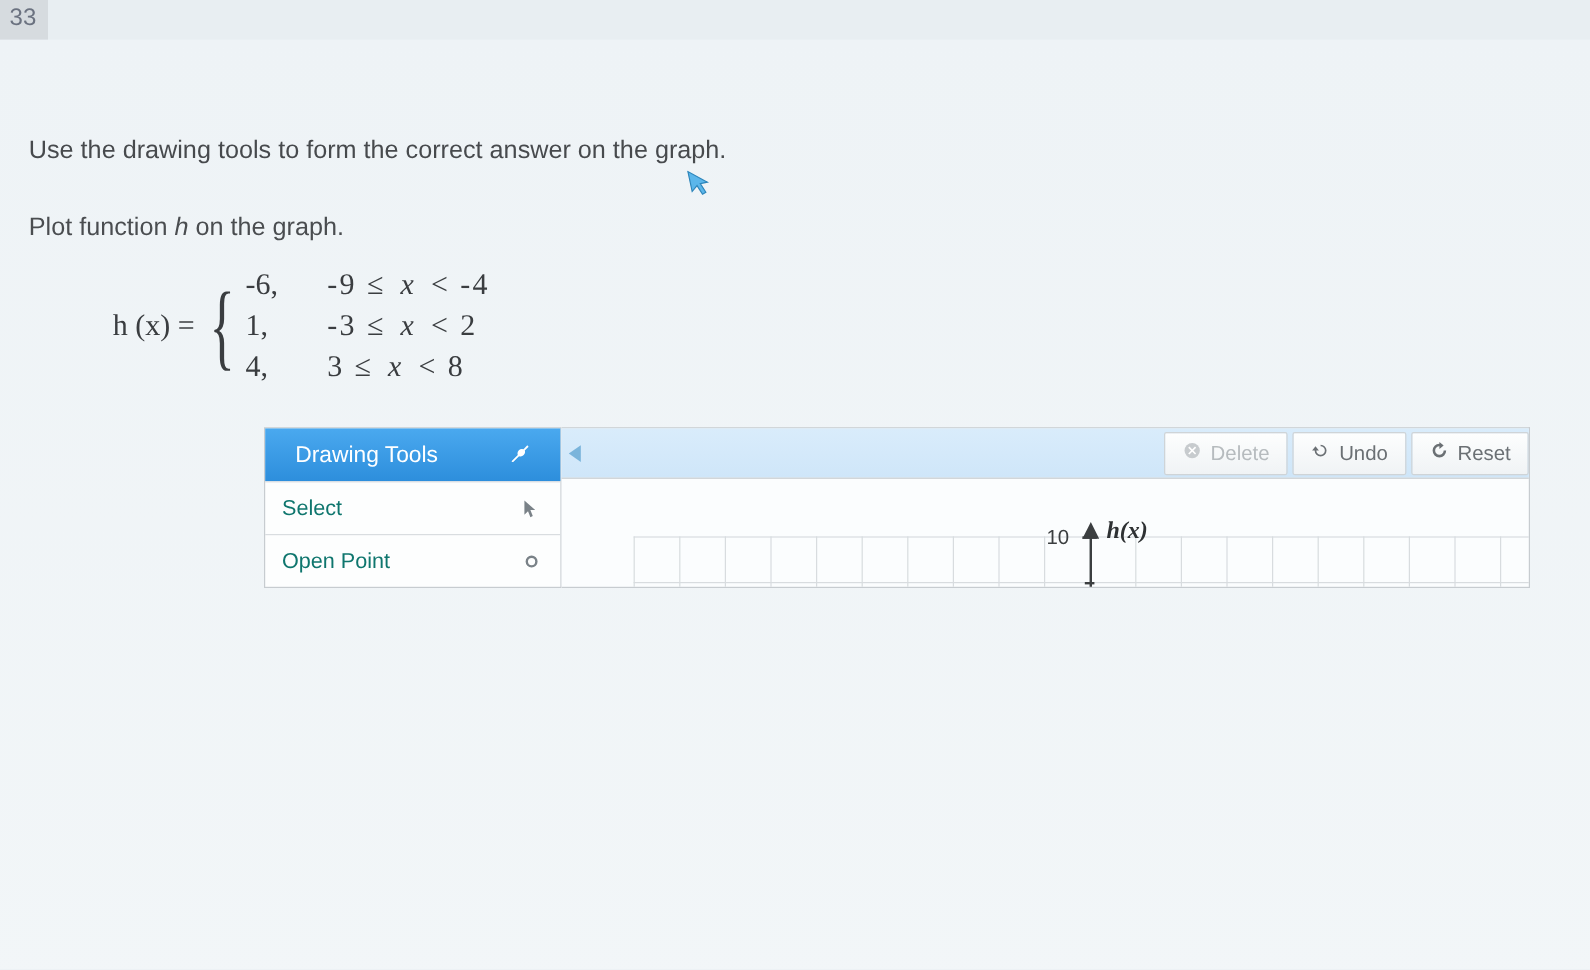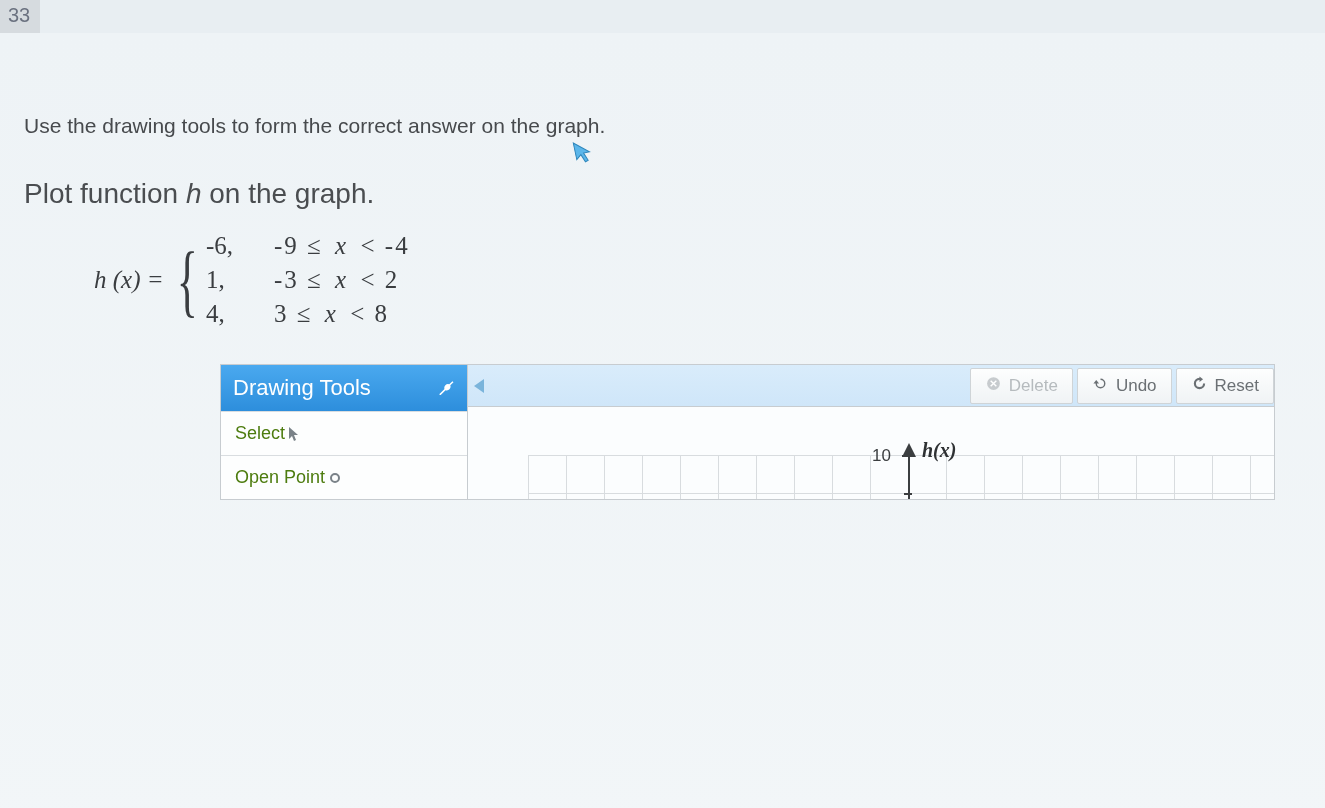--- a/index.html
+++ b/index.html
@@ -25,35 +25,35 @@
     background: linear-gradient(180deg, #eef3f6 0%, #f2f6f8 100%);
     min-height: 100%;
   }
   .instr {
     font-size: 21px;
     color: #474a4d;
     margin-bottom: 40px;
     margin-top: 41px;
   }
   .instr2 {
-    font-size: 28px;
+    font-size: 21px;
     color: #4a4d50;
     margin-bottom: 22px;
   }
   .func {
     font-family: "Times New Roman", serif;
     font-size: 25px;
     color: #3a3d40;
     margin-left: 70px;
     margin-bottom: 36px;
     display: flex;
     align-items: center;
     gap: 8px;
   }
-  .func .lhs { font-style: italic; }
+  .func .lhs { }
   .brace {
     font-size: 80px;
     line-height: 80px;
     font-weight: 300;
     transform: scaleX(0.55);
     margin: 0 -8px 0 -4px;
   }
   .cases { display: flex; flex-direction: column; gap: 6px; }
   .caserow { display: flex; gap: 34px; }
   .caserow .val { min-width: 34px; }
@@ -67,33 +67,34 @@
     margin-right: 26px;
   }
   .toolpanel {
     width: 248px;
     border: 1px solid #c7ccd0;
     background: #fdfefe;
   }
   .toolhdr {
     background: linear-gradient(180deg,#4aa9ef 0%, #2d8edc 100%);
     color: #fff;
-    font-size: 22px;
-    padding: 10px 12px;
+    font-size: 19px;
+    padding: 10px 25px;
     display: flex;
     align-items: flex-end;
     justify-content: space-between;
   }
   .toolhdr .wrench svg { width: 18px; height: 18px; fill:#fff;}
   .toolrow {
     display: flex;
+    justify-content: space-between;
     align-items: center;
     padding: 11px 14px;
     font-size: 18px;
-    color: #4d7c0f;
+    color: #0f766e;
     border-top: 1px solid #d9dde0;
     cursor: pointer;
   }
   .toolrow .ticon { width:20px; display:flex; justify-content:center; color:#7a8288; font-size:15px;}
   .canvaswrap {
     flex: 1;
     border: 1px solid #c7ccd0;
     border-left: none;
     background: #fbfdfe;
     position: relative;

